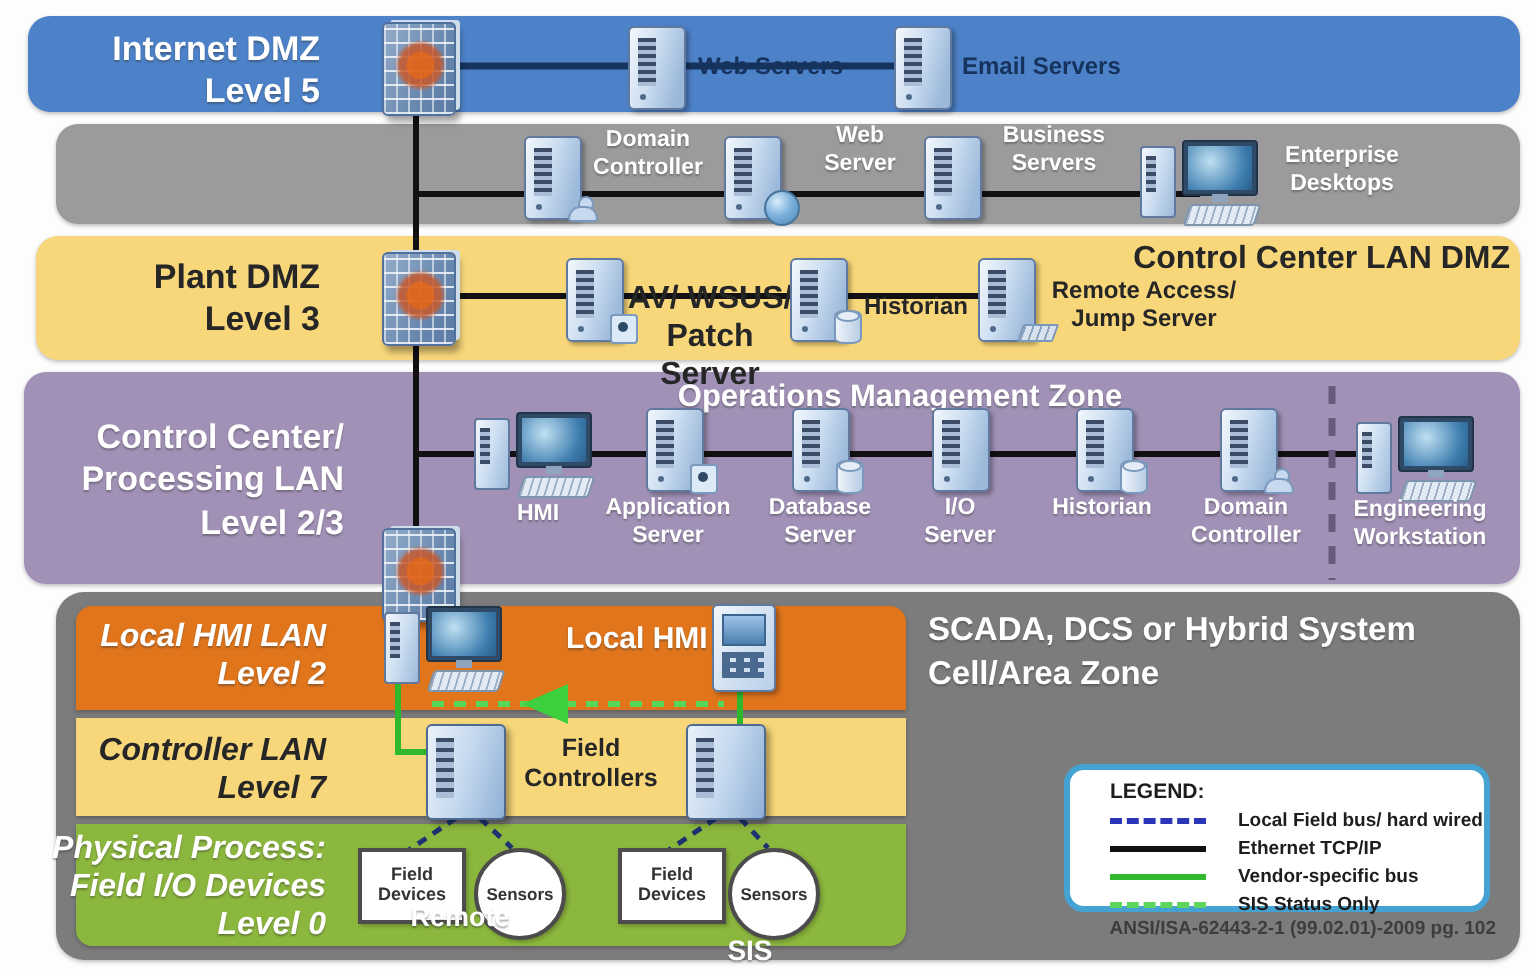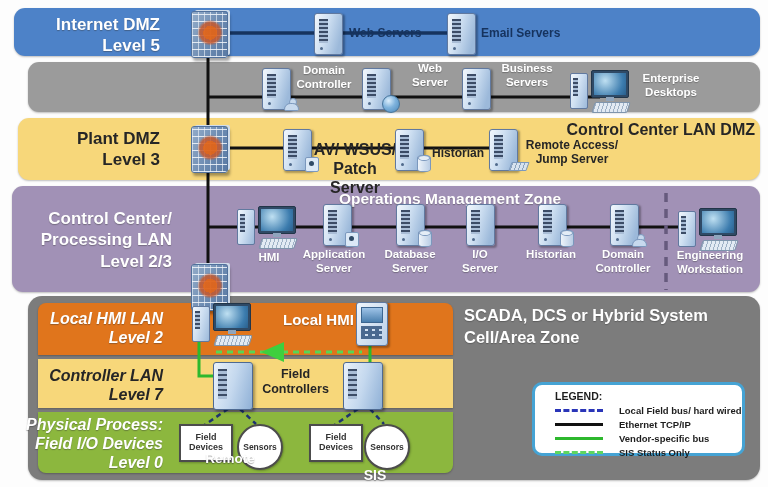--- a/index.html
+++ b/index.html
@@ -275,14 +275,15 @@
     <div class="legend-row">
       <span class="lline green-solid"></span>
       <span class="ltext">Vendor-specific bus</span>
     </div>
     <div class="legend-row">
       <span class="lline green-dashed"></span>
       <span class="ltext">SIS Status Only</span>
     </div>
   </div>
 
+  <div class="footer z3">ANSI/ISA-62443-2-1 (99.02.01)-2009  pg. 102</div>
 
 </div>
 
 </body></html>

